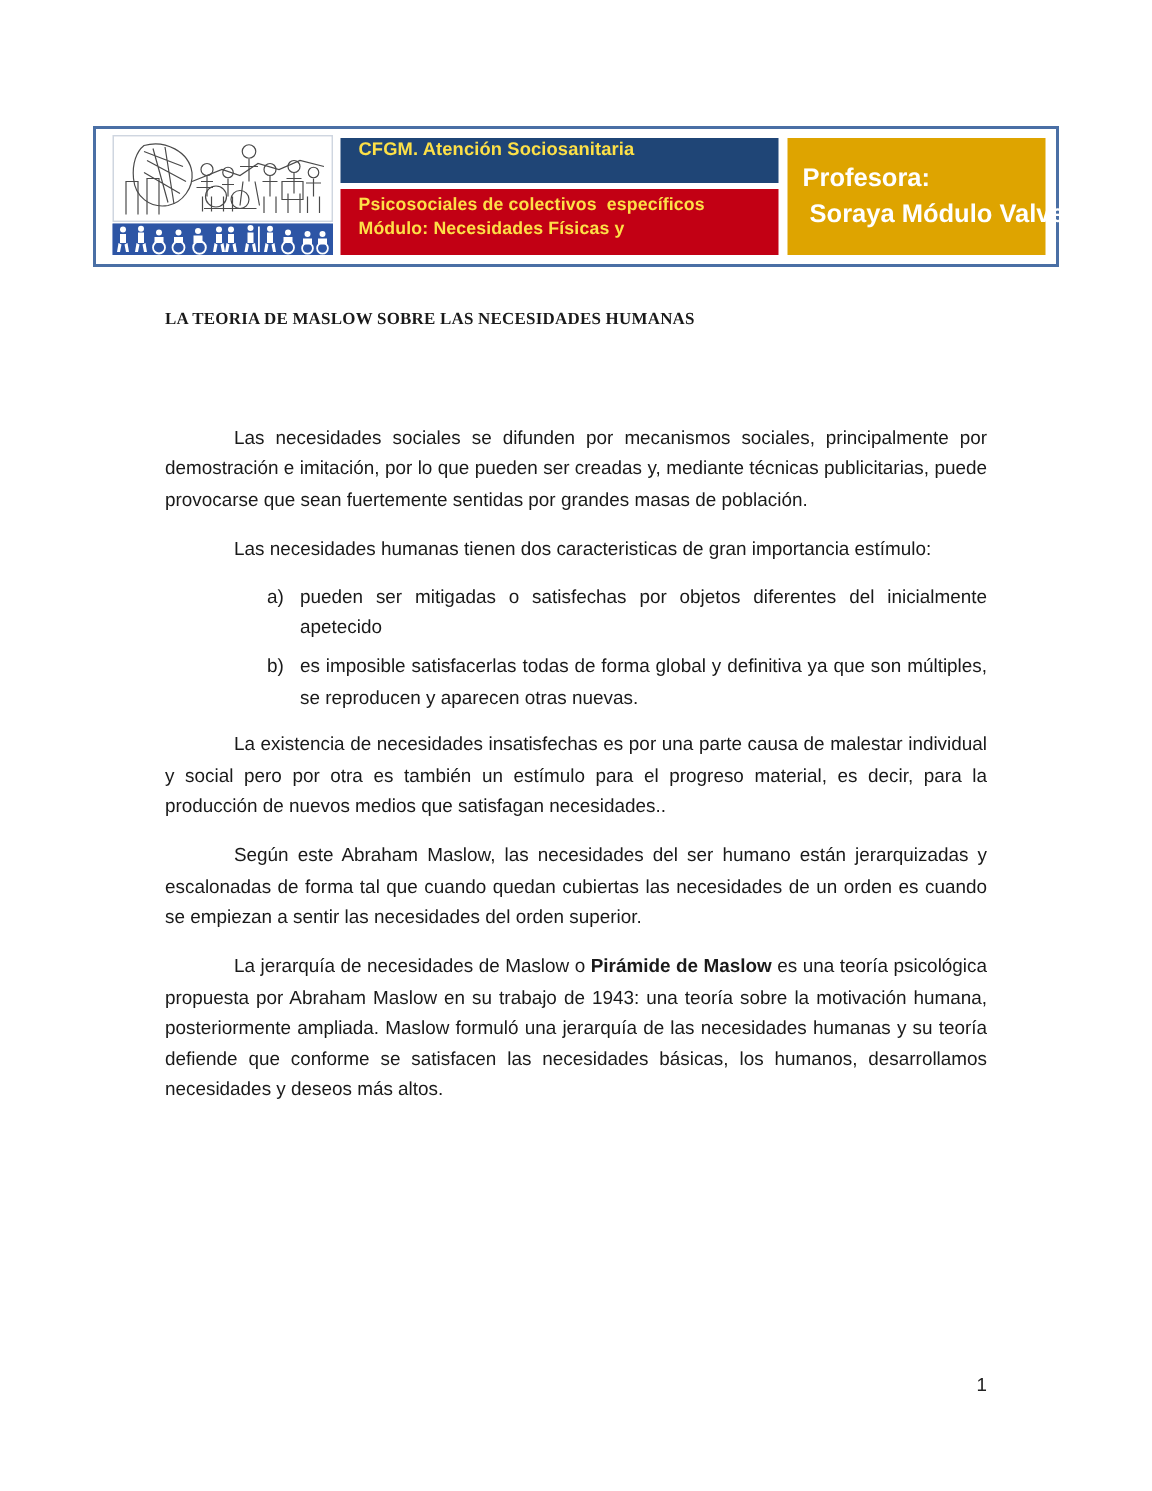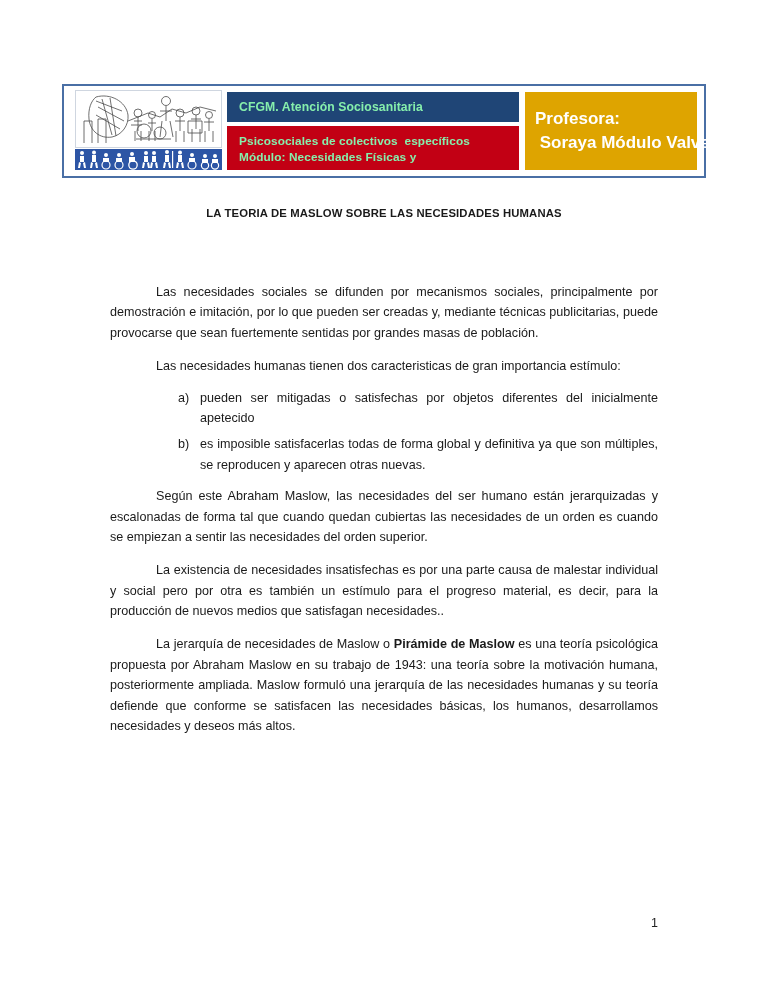--- a/index.html
+++ b/index.html
@@ -68,25 +68,24 @@
     flex: 1 1 auto;
     display: flex;
     flex-direction: column;
     gap: 4px;
     padding: 3px 4px 3px 2px;
     box-sizing: border-box;
   }
 
   .bar {
     box-sizing: border-box;
-    color: #86efac;
+    color: #fde047;
     font-weight: bold;
     display: flex;
     flex-direction: column;
-    justify-content: center;
     letter-spacing: 0.1px;
   }
   .bar-blue {
     background: #1f4576;
     height: 31px;
     padding: 0 12px;
     font-size: 12.2px;
   }
   .bar-red {
     background: #c20014;
@@ -117,24 +116,24 @@
     box-sizing: border-box;
   }
   .bar-gold span { display: block; white-space: pre; }
 
   
   .doc-title {
     position: absolute;
     left: 110px;
     top: 207px;
     width: 548px;
-    text-align: center;
     font-size: 11.3px;
     font-weight: bold;
     letter-spacing: 0.15px;
+    font-family: Liberation Serif, serif;
   }
 
   .content {
     position: absolute;
     left: 110px;
     top: 282px;
     width: 548px;
   }
 
   p.body {
@@ -294,23 +293,23 @@
 
     <p class="body">Las necesidades sociales se difunden por mecanismos sociales, principalmente por demostración e imitación, por lo que pueden ser creadas y, mediante técnicas publicitarias, puede provocarse que sean fuertemente sentidas por grandes masas de población.</p>
 
     <p class="body tight"> Las necesidades humanas tienen dos caracteristicas de gran importancia estímulo:</p>
 
     <ol class="alpha">
       <li>pueden ser mitigadas o satisfechas por objetos diferentes del inicialmente apetecido</li>
       <li>es imposible satisfacerlas todas de forma global y definitiva ya que son múltiples, se reproducen y aparecen otras nuevas.</li>
     </ol>
 
+    <p class="body">La existencia de necesidades insatisfechas es por una parte causa de malestar individual y social pero por otra es también un estímulo para el progreso material, es decir, para la producción de nuevos medios que satisfagan necesidades..</p>
+
     <p class="body">Según este Abraham Maslow, las necesidades del ser humano están jerarquizadas y escalonadas de forma tal que cuando quedan cubiertas las necesidades de un orden es cuando se empiezan a sentir las necesidades del orden superior.</p>
-
-    <p class="body">La existencia de necesidades insatisfechas es por una parte causa de malestar individual y social pero por otra es también un estímulo para el progreso material, es decir, para la producción de nuevos medios que satisfagan necesidades..</p>
 
 
     <p class="body"><span>La jerarquía de necesidades de Maslow o </span><strong>Pirámide de Maslow</strong><span> es una teoría psicológica propuesta por Abraham Maslow en su trabajo de 1943: una teoría sobre la motivación humana, posteriormente ampliada. Maslow formuló una jerarquía de las necesidades humanas y su teoría defiende que conforme se satisfacen las necesidades básicas, los humanos, desarrollamos necesidades y deseos más altos.</span></p>
   </div>
 
   <div class="pageno">1</div>
 
 </div>
 
 </body></html>

